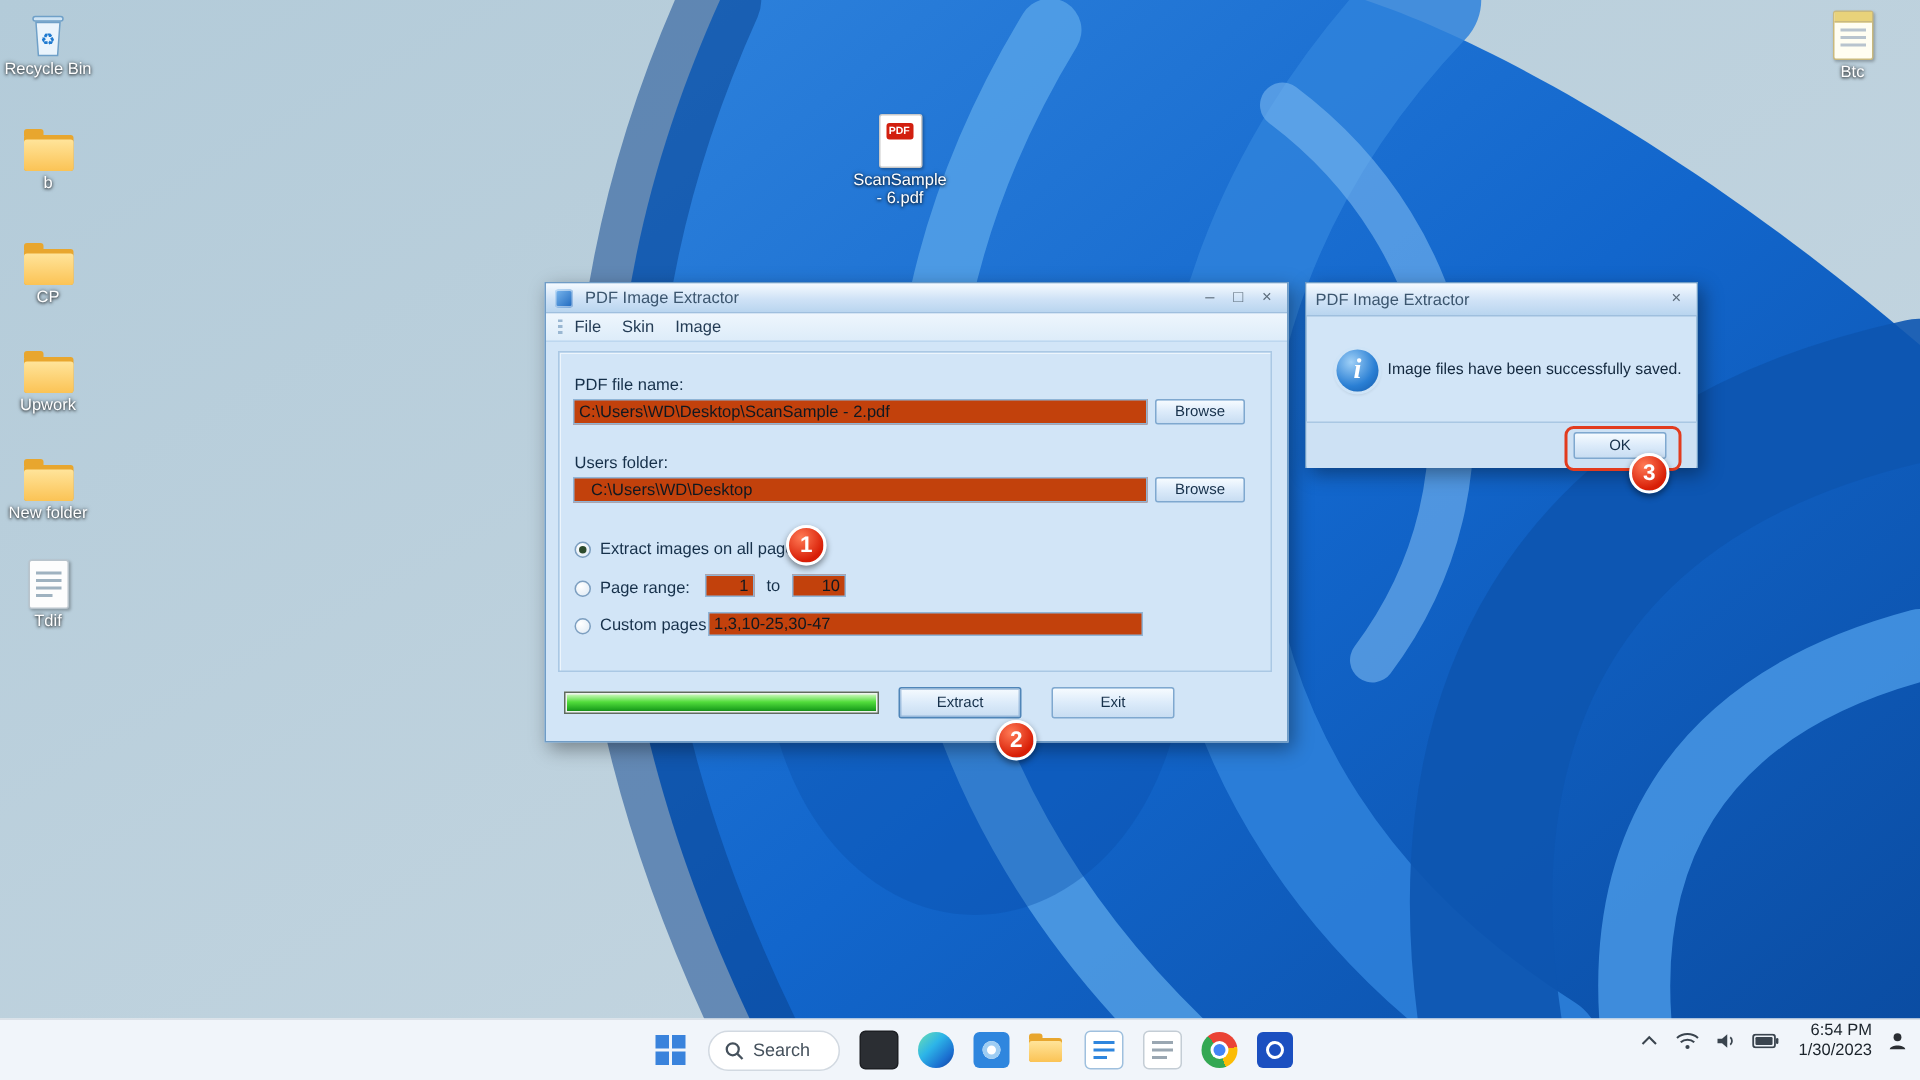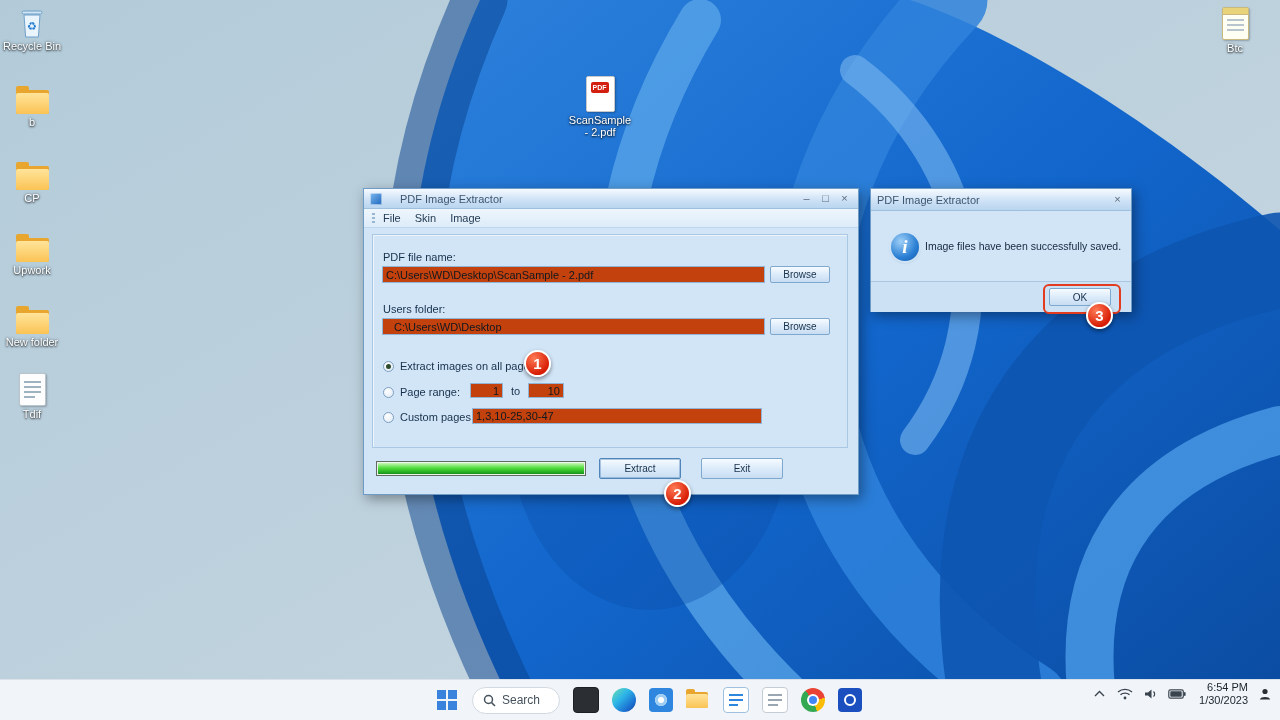--- a/index.html
+++ b/index.html
@@ -26,21 +26,21 @@
   .docicon i:nth-child(1){top:7px}.docicon i:nth-child(2){top:12px}.docicon i:nth-child(3){top:17px}.docicon i:nth-child(4){top:22px;right:10px}
   .notepad{position:relative;width:25px;height:31px;background:#fffef2;border:1px solid #c9b97e;border-radius:2px;
            box-shadow:1px 1px 2px rgba(0,0,0,.25);}
   .notepad::before{content:"";position:absolute;left:0;right:0;top:0;height:6px;background:#e8d27a;border-bottom:1px solid #c9b97e;}
   .notepad i{position:absolute;left:4px;right:4px;height:2px;background:#b8c4ce;}
   .notepad i:nth-child(1){top:11px}.notepad i:nth-child(2){top:16px}.notepad i:nth-child(3){top:21px}
 
   
   .win{position:absolute;background:#d2e5f7;border:1px solid #6f9cc6;
        box-shadow:3px 4px 12px rgba(0,0,0,.38);font-size:11px;color:#16304a;}
-  .titlebar{position:absolute;left:0;top:0;right:0;height:20px;display:flex;align-items:center;gap:18px;
+  .titlebar{position:absolute;left:0;top:0;right:0;height:20px;display:flex;align-items:center;gap:8px;
             padding:0 6px;background:linear-gradient(#f5faff,#cfe2f6 55%,#b9d5ef);
             border-bottom:1px solid #9fbfde;font-size:11px;color:#3c566f;box-sizing:border-box;}
   .app-ic{width:12px;height:12px;border-radius:2px;background:linear-gradient(135deg,#7db9ef,#1c66bd);
           box-shadow:inset 0 0 0 1px rgba(255,255,255,.5);}
   .tbb{width:15px;text-align:center;color:#5b6b7a;font-size:11px;line-height:15px;cursor:default;}
   .tbtns{margin-left:auto;display:flex;gap:4px;}
   .menubar{position:absolute;left:0;top:20px;right:0;height:19px;display:flex;align-items:center;gap:14px;
            padding:0 8px;background:linear-gradient(#eef6fd,#ddecf9);border-bottom:1px solid #bdd7ef;box-sizing:border-box;}
   .gripper{width:3px;height:11px;margin-right:-6px;
            background:repeating-linear-gradient(#9ab7d2 0 2px,transparent 2px 4px);}
@@ -201,21 +201,21 @@
     </div>
     <div class="dlabel">Btc</div>
   </div>
 
   <div class="dicon" style="left:568px;top:78px;">
     <div class="icbox">
       <div class="pdficon">
           <span class="pdftag">PDF</span>
         </div>
     </div>
-    <div class="dlabel">ScanSample - 2.pdf</div>
+    <div class="dlabel">ScanSample - 6.pdf</div>
   </div>
 
   <div class="win" style="left:363px;top:188px;width:494px;height:305px;">
     <div class="titlebar">
       <span class="app-ic"></span>
       <span>PDF Image Extractor</span>
       <span class="tbtns">
         <span class="tbb">–</span>
         <span class="tbb">□</span>
         <span class="tbb">×</span>

